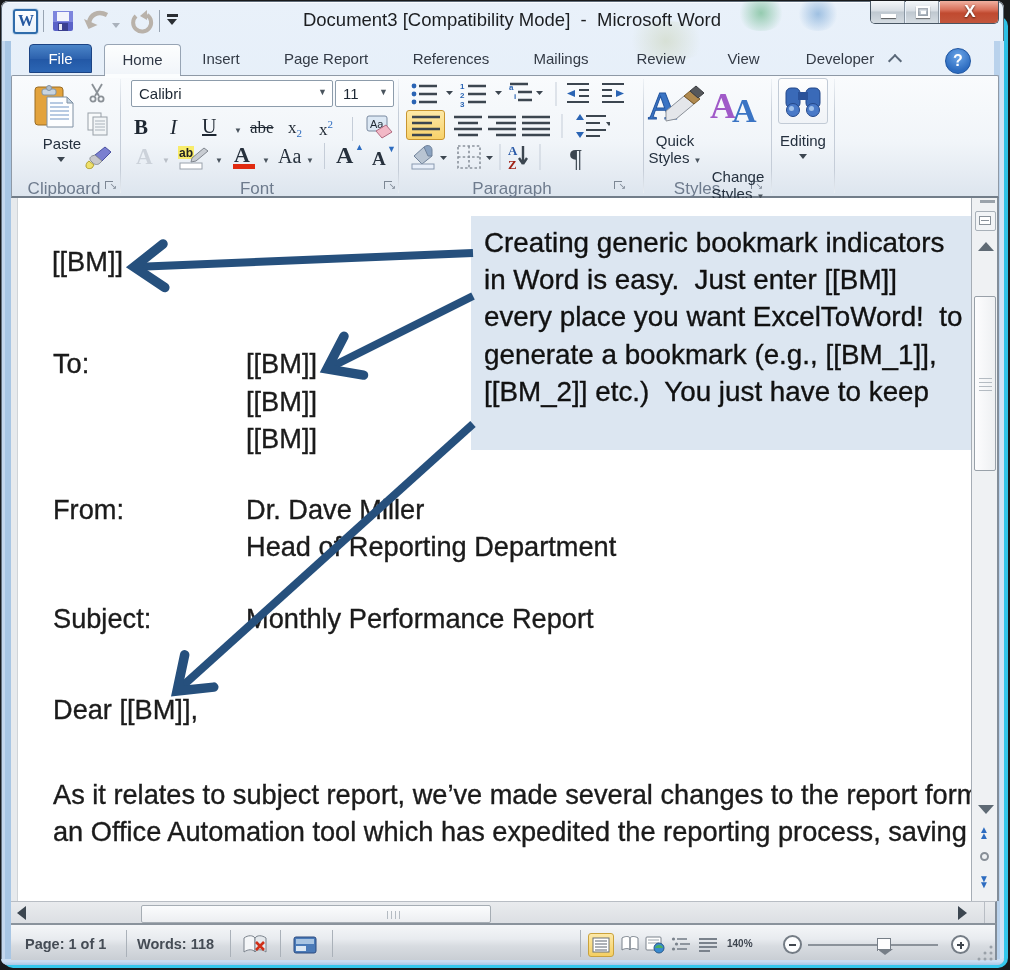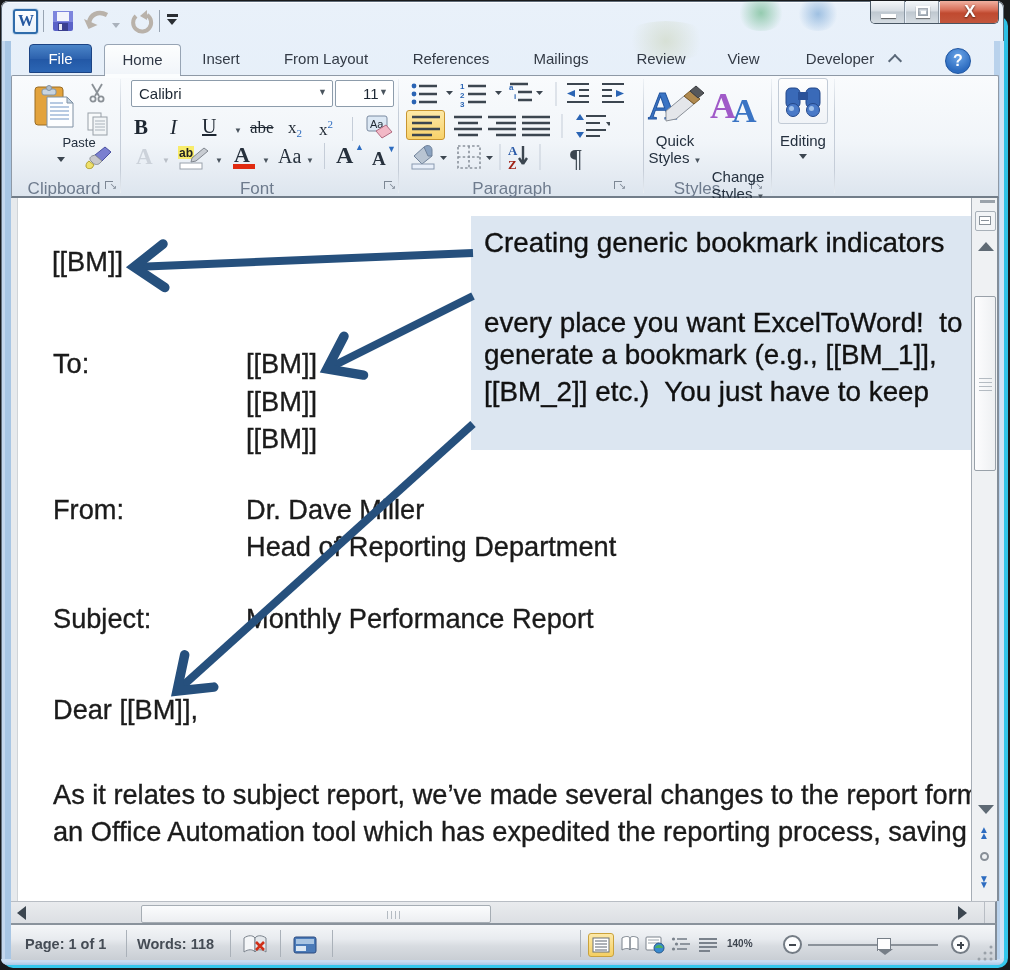--- a/index.html
+++ b/index.html
@@ -78,37 +78,38 @@
         <path d="M1 10 l4.5 10 9-4 z" fill="#b9b2aa"></path>
         <path d="M29 14 l8 0 -4 5 z" fill="#aab2bc"></path>
       </svg>
     <svg class="abs" style="left:128px;top:8px" width="26" height="26" viewBox="0 0 26 26">
         <path d="M7 7 A9 9 0 1 0 18 6" fill="none" stroke="#b9b2aa" stroke-width="4"></path>
         <path d="M18 1 L18 11 L11 7 Z" fill="#b9b2aa"></path>
       </svg>
     <div class="qsep" style="left:158px;"></div>
     <div class="abs" style="left:166px;top:13px;width:11px;height:2.5px;background:#2a2e33;"></div>
     <div class="abs" style="left:166px;top:18px;width:0;height:0;border-left:5.5px solid transparent;border-right:5.5px solid transparent;border-top:6px solid #2a2e33;"></div>
+    <div id="title">Document3 [Compatibility Mode]&nbsp; - &nbsp;Microsoft Word</div>
     <div id="winbtns">
       <div class="wb" id="wb-min"></div>
       <div class="wb" id="wb-max"></div>
       <div class="wb" id="wb-close"></div>
       <div class="abs" style="left:10px;top:13px;width:15px;height:4px;background:#fff;box-shadow:0 1px 1px rgba(60,60,60,.8);"></div>
       <div class="abs" style="left:45px;top:5px;width:14px;height:12px;border:2px solid #fff;box-shadow:0 1px 1px rgba(60,60,60,.6),inset 0 0 0 1.5px rgba(120,130,140,.55);background:transparent;"></div>
       <div class="abs" style="left:49.5px;top:9.5px;width:5px;height:3px;background:#fff;"></div>
       <div class="wb-sym" style="left:69px;top:0px;width:60px;text-align:center;font-size:17px;line-height:21px;text-shadow:0 1px 2px rgba(50,20,10,.8);">X</div>
     </div>
   </div>
 
   <div id="tabrow">
     <div class="abs" style="left:104px;top:31px;width:75px;height:4px;background:#fbfdfe;z-index:5;"></div>
     <div id="filetab">File</div>
     <div id="hometab">Home</div>
     <div class="tab" style="left:190px;width:60px;">Insert</div>
-    <div class="tab" style="left:265px;width:120px;">From Layout</div>
+    <div class="tab" style="left:265px;width:120px;">Page Report</div>
     <div class="tab" style="left:400px;width:100px;">References</div>
     <div class="tab" style="left:520px;width:80px;">Mailings</div>
     <div class="tab" style="left:625px;width:70px;">Review</div>
     <div class="tab" style="left:710px;width:65px;">View</div>
     <div class="tab" style="left:795px;width:88px;">Developer</div>
   </div>
   <div id="chev"></div>
   <div id="helpbtn">?</div>
 
   <div id="ribbon">
@@ -133,21 +134,21 @@
       <path d="M14 14 h20 l6 6 v24 h-26 z" fill="#fdfeff" stroke="#7e90a3"></path>
       <path d="M34 14 l6 6 h-6 z" fill="#c5d4e2" stroke="#7e90a3"></path>
       <g stroke="#9fb8d8" stroke-width="1.5">
           <line x1="17" y1="20" x2="30" y2="20"></line>
           <line x1="17" y1="24" x2="36" y2="24"></line>
           <line x1="17" y1="28" x2="36" y2="28"></line>
           <line x1="17" y1="32" x2="36" y2="32"></line>
           <line x1="17" y1="36" x2="36" y2="36"></line>
         </g>
     </svg>
-    <div class="abs" style="left:39px;top:59px;width:56px;text-align:center;font-size:13px;color:#24303e;">Paste</div>
+    <div class="abs" style="left:22px;top:59px;width:56px;text-align:center;font-size:15px;color:#24303e;">Paste</div>
     <div class="abs" style="left:45px;top:81px;width:0;height:0;border-left:4px solid transparent;border-right:4px solid transparent;border-top:5px solid #3c4650;"></div>
     <svg class="abs" style="left:76px;top:7px" width="18" height="20" viewBox="0 0 18 20">
       <g stroke="#8a9096" stroke-width="1.8" fill="none">
           <line x1="4" y1="1" x2="11" y2="13"></line>
           <line x1="14" y1="1" x2="7" y2="13"></line>
           <circle cx="5" cy="16" r="2.6"></circle>
           <circle cx="13" cy="16" r="2.6"></circle>
         </g>
     </svg>
     <svg class="abs" style="left:75px;top:36px" width="22" height="24" viewBox="0 0 22 24">
@@ -164,21 +165,21 @@
       <path d="M20 2 l6 5 -9 9 -7-6 z" fill="#7a7fd0" stroke="#4a50a0"></path>
       <path d="M10 10 l7 6 -2 2 c-2 2 -5 2 -7 0 l-2 -2 c-2 -2 -1 -4 1 -5 z" fill="#c8c8cc" stroke="#8a8f96"></path>
       <path d="M4 16 l5 4 -2 3 c-2 1 -6 1 -6 -2 0 -2 1 -4 3 -5 z" fill="#efe06a" stroke="#b0a030"></path>
     </svg>
 
     <div class="abs" style="left:119px;top:4px;width:202px;height:27px;background:#fff;border:1px solid #8d9cab;border-radius:2px;">
       <span style="position:absolute;left:7px;top:4px;font-size:15px;color:#1c2733;">Calibri</span>
       <span style="position:absolute;right:5px;top:6px;font-size:9px;color:#4a545e;">▼</span>
     </div>
     <div class="abs" style="left:323px;top:4px;width:59px;height:27px;background:#fff;border:1px solid #8d9cab;border-radius:2px;">
-      <span style="position:absolute;left:7px;top:4px;font-size:15px;color:#1c2733;margin-left:20px;">11</span>
+      <span style="position:absolute;left:7px;top:4px;font-size:15px;color:#1c2733;">11</span>
       <span style="position:absolute;right:5px;top:6px;font-size:9px;color:#4a545e;">▼</span>
     </div>
     <div class="abs fbtn" style="left:122px;top:39px;font-family:'Liberation Serif',serif;font-weight:bold;font-size:21px;color:#1d2631;">B</div>
     <div class="abs fbtn" style="left:158px;top:39px;font-family:'Liberation Serif',serif;font-style:italic;font-size:21px;color:#1d2631;">I</div>
     <div class="abs fbtn" style="left:190px;top:39px;font-family:'Liberation Serif',serif;font-size:20px;color:#1d2631;text-decoration:underline;">U</div>
     <div class="abs" style="left:222px;top:50px;font-size:8px;color:#4a545e;">▼</div>
     <div class="abs fbtn" style="left:238px;top:42px;font-family:'Liberation Serif',serif;font-size:17px;color:#1d2631;text-decoration:line-through;">abe</div>
     <div class="abs fbtn" style="left:276px;top:42px;font-family:'Liberation Serif',serif;font-size:17px;color:#1d2631;">x<sub style="font-size:11px;color:#2d6cc0;">2</sub></div>
     <div class="abs fbtn" style="left:307px;top:42px;font-family:'Liberation Serif',serif;font-size:17px;color:#1d2631;">x<sup style="font-size:11px;color:#2d6cc0;">2</sup></div>
     <div class="abs" style="left:340px;top:41px;width:1px;height:24px;background:#c5cdd8;"></div>
@@ -350,21 +351,22 @@
     <div class="dtxt" style="left:42px;top:298px;">From:</div>
     <div class="dtxt" style="left:235px;top:298px;">Dr. Dave Miller</div>
     <div class="dtxt" style="left:235px;top:335px;">Head of Reporting Department</div>
     <div class="dtxt" style="left:42px;top:407px;">Subject:</div>
     <div class="dtxt" style="left:235px;top:407px;">Monthly Performance Report</div>
     <div class="dtxt" style="left:42px;top:498px;">Dear [[BM]],</div>
     <div class="dtxt" style="left:42px;top:583px;">As it relates to subject report, we’ve made several changes to the report forma</div>
     <div class="dtxt" style="left:42px;top:620px;">an Office Automation tool which has expedited the reporting process, saving a</div>
     <div id="callout">
       <div class="ctxt" style="top:13px;">Creating generic bookmark indicators</div>
-      <div class="ctxt" style="top:93px;">every place you want ExcelToWord!&nbsp; to</div>
+      <div class="ctxt" style="top:50px;">in Word is easy.&nbsp; Just enter [[BM]]</div>
+      <div class="ctxt" style="top:87px;">every place you want ExcelToWord!&nbsp; to</div>
       <div class="ctxt" style="top:125px;">generate a bookmark (e.g., [[BM_1]],</div>
       <div class="ctxt" style="top:162px;">[[BM_2]] etc.)&nbsp; You just have to keep</div>
     </div>
     <svg class="abs" style="left:0;top:0;pointer-events:none;" width="988" height="703" viewBox="0 0 988 703">
       <g stroke="#26507d" stroke-width="8" fill="none">
         <line x1="462" y1="55" x2="123" y2="69"></line>
         <path d="M152.0 46.0 L123 69 L153.8 89.5" stroke-linecap="round" stroke-linejoin="miter" stroke-width="9.5"></path>
         <line x1="462" y1="98" x2="316" y2="171"></line>
         <path d="M333.0 138.2 L316 171 L352.5 177.1" stroke-linecap="round" stroke-linejoin="miter" stroke-width="9.5"></path>
         <line x1="462" y1="226" x2="166" y2="493"></line>

